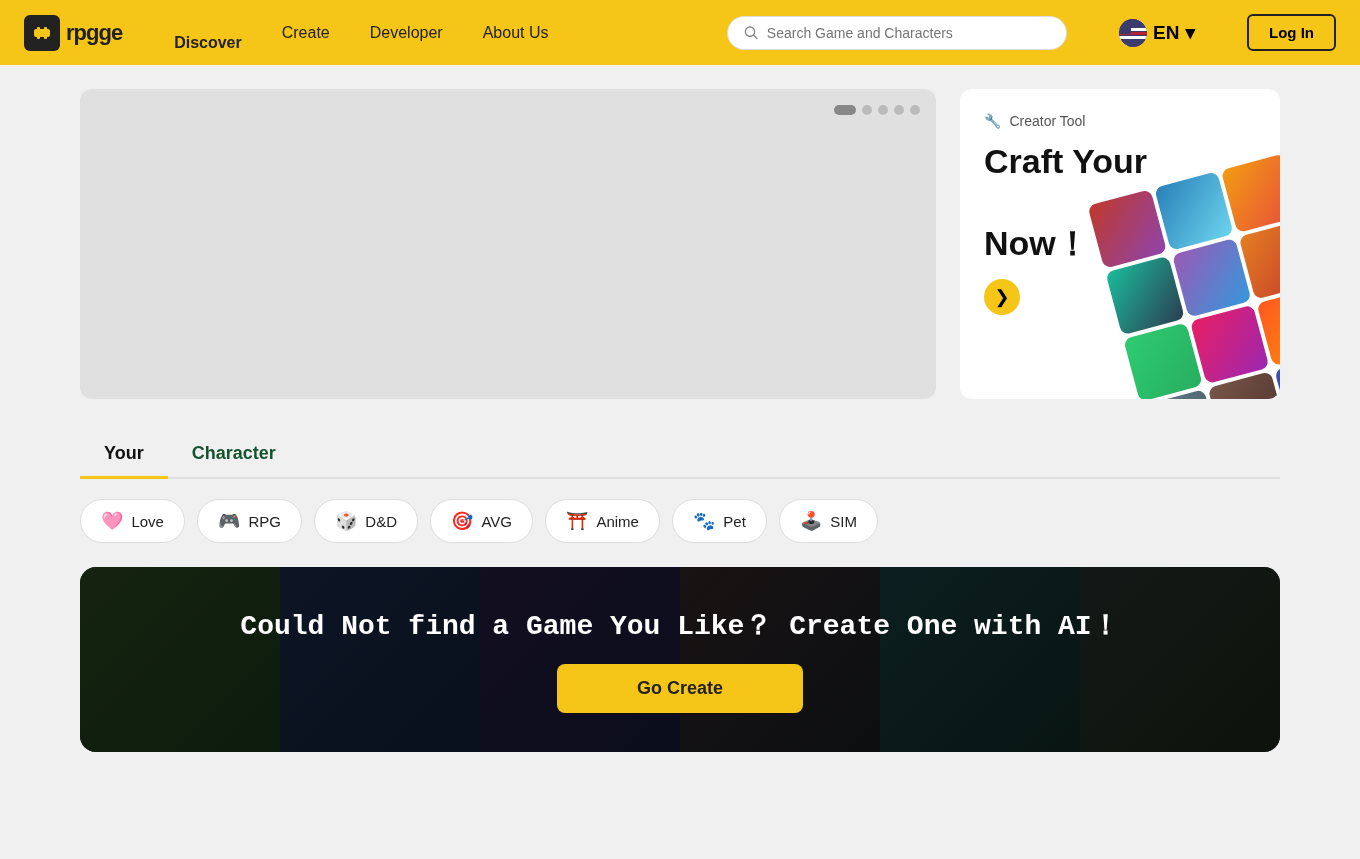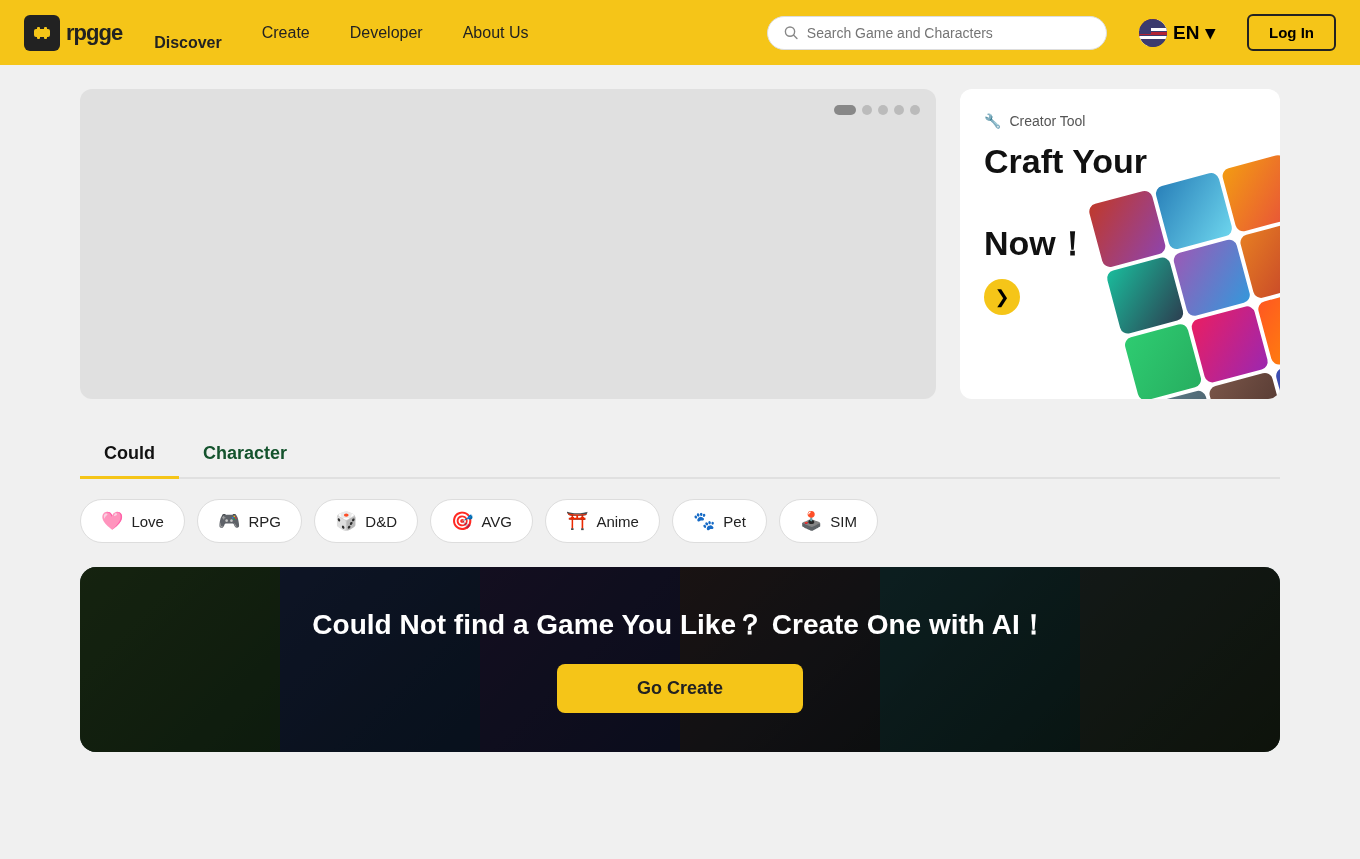--- a/index.html
+++ b/index.html
@@ -5,21 +5,21 @@
     * { box-sizing: border-box; margin: 0; padding: 0; }
     body { font-family: -apple-system, BlinkMacSystemFont, 'Segoe UI', sans-serif; background: #f0f0f0; min-height: 859px; }
 
     
     .navbar {
       display: flex;
       align-items: center;
       background: #f5c518;
       height: 65px;
       padding: 0 24px;
-      gap: 32px;
+      gap: 52px;
     }
     .logo {
       display: flex;
       align-items: center;
       gap: 6px;
       font-weight: 900;
       font-size: 22px;
       color: #222;
       letter-spacing: -1px;
     }
@@ -277,20 +277,21 @@
       inset: 0;
       background: rgba(0,0,0,0.45);
     }
     .cta-text {
       position: relative;
       z-index: 2;
       color: #fff;
       font-size: 28px;
       font-weight: 700;
       text-align: center;
+      font-family: Liberation Mono, monospace;
     }
     .cta-btn {
       position: relative;
       z-index: 2;
       background: #f5c518;
       border: none;
       border-radius: 8px;
       padding: 14px 80px;
       font-size: 18px;
       font-weight: 700;
@@ -386,21 +387,21 @@
           <div class="grid-img" style="--c1: #ff5722; --c2: #ff9800;"></div>
           <div class="grid-img" style="--c1: #607d8b; --c2: #455a64;"></div>
           <div class="grid-img" style="--c1: #795548; --c2: #4e342e;"></div>
           <div class="grid-img" style="--c1: #3f51b5; --c2: #1a237e;"></div>
         </div>
     </div>
   </div>
 
   <div class="tabs-section">
     <div class="tabs">
-      <div class="tab active">Could</div>
+      <div class="tab active">Your</div>
       <div class="tab">Character</div>
     </div>
 
     <div class="categories" id="categories-container">
         <div class="category-pill">
       <span class="pill-emoji">🩷</span>
       <span>Love</span>
     </div>
         <div class="category-pill">
       <span class="pill-emoji">🎮</span>

